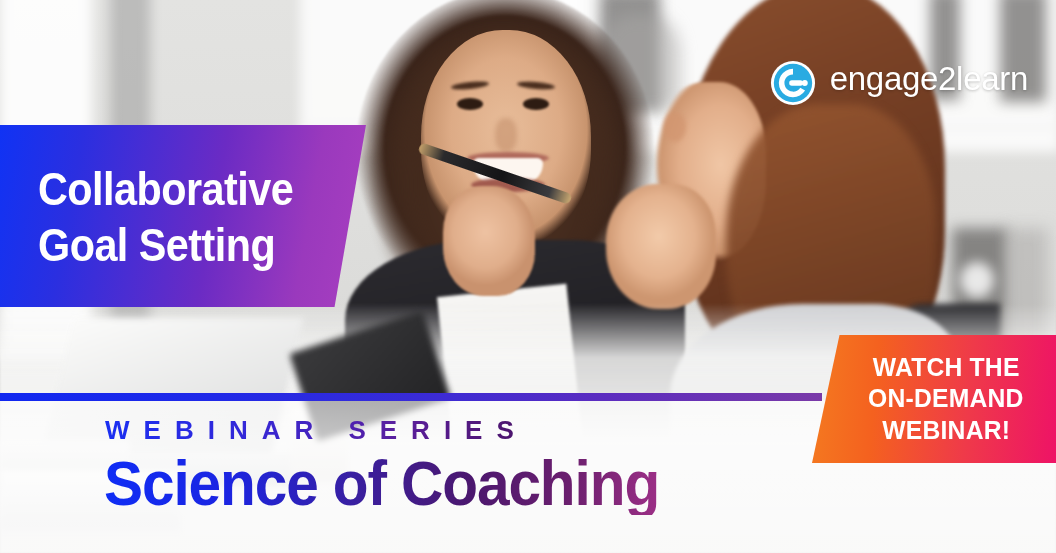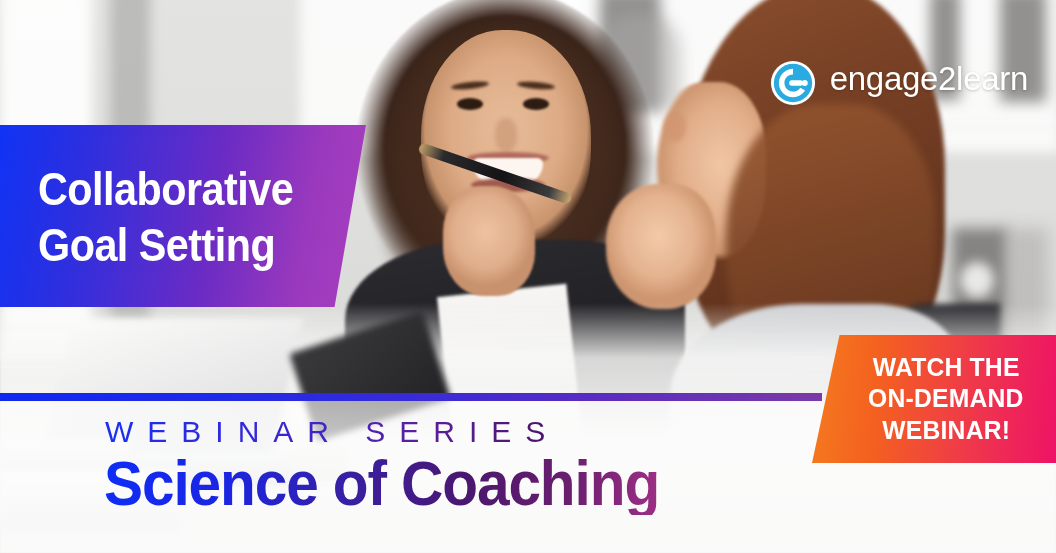--- a/index.html
+++ b/index.html
@@ -216,22 +216,22 @@
   
   .rule{
     position:absolute; left:0; top:393px; width:822px; height:8px;
     background:linear-gradient(90deg,#1128f0 0%,#2029e8 26%,#3a2bd6 52%,#5c2cbf 74%,#7a3aa8 100%);
   }
 
   
   .kicker{
     position:absolute; left:105px; top:415px;
     font-family:"Liberation Sans", sans-serif;
-    font-weight:400;
-    font-size:30px;
+    font-weight:700;
+    font-size:26px;
     letter-spacing:14px;
     white-space:nowrap;
     background:linear-gradient(90deg,#1a2ff2 0%,#3527d6 35%,#5b1f9c 70%,#4a1468 100%);
     -webkit-background-clip:text;
     background-clip:text;
     color:transparent;
   }
 
   
   .showtitle{

